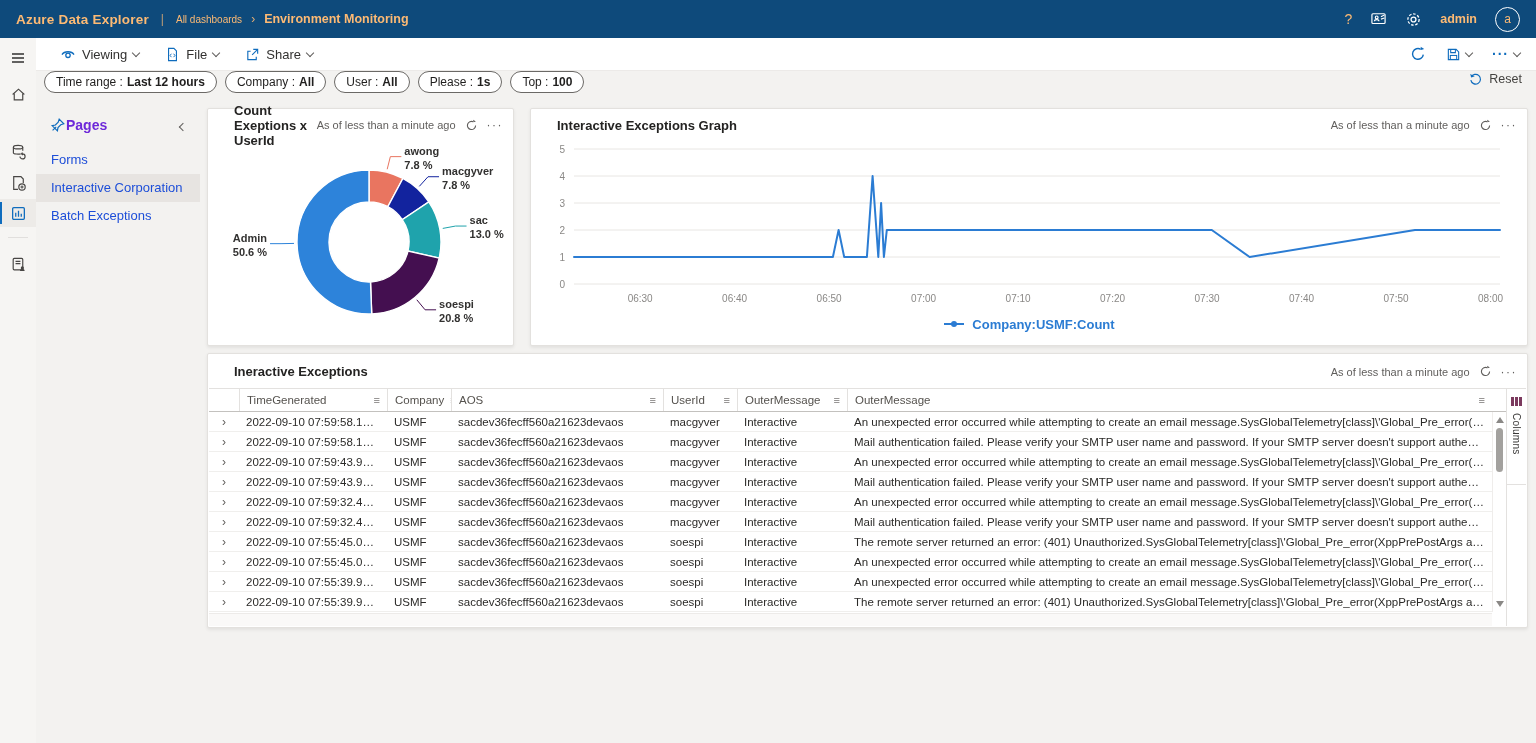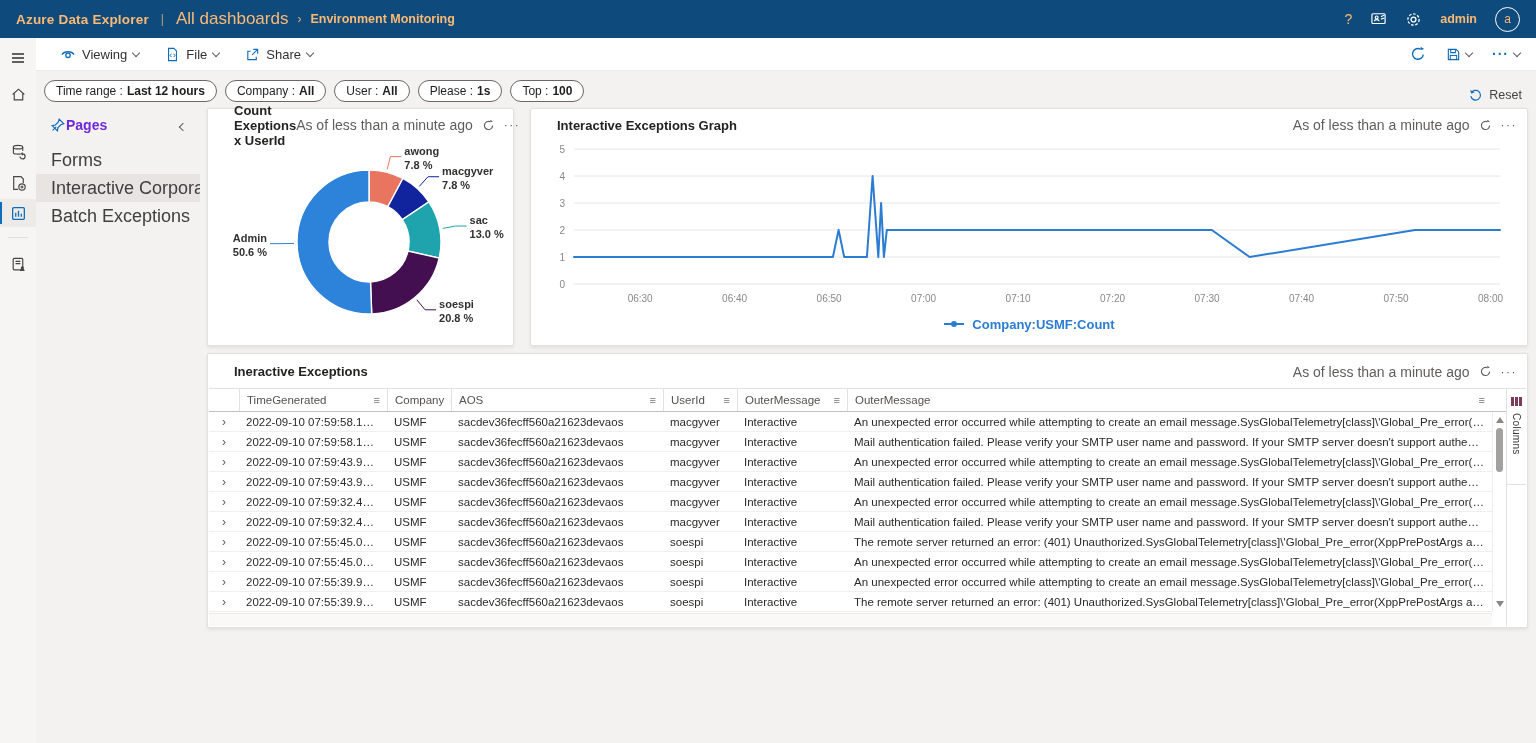--- a/index.html
+++ b/index.html
@@ -5,21 +5,21 @@
   *{margin:0;padding:0;box-sizing:border-box}
   html,body{width:1536px;height:743px;overflow:hidden;background:#F3F2F0;
     font-family:"Liberation Sans",sans-serif;color:#201F1E;-webkit-font-smoothing:antialiased}
   svg{display:block}
 
   
   .navbar{position:absolute;left:0;top:0;width:1536px;height:38px;background:#0E4A7B;
     display:flex;align-items:center;padding:0 16px;color:#fdba74}
   .nav-title{font-size:13.5px;font-weight:700;letter-spacing:.2px}
   .nav-sep{margin:0 12px;font-size:12px;opacity:.75}
-  .nav-crumb{font-size:17px}
+  .nav-crumb{font-size:10px}
   .nav-carat{margin:0 9px;font-size:12px;opacity:.9}
   .nav-current{font-size:12.5px;font-weight:700}
   .nav-right{margin-left:auto;display:flex;align-items:center;gap:18px}
   .nav-help{font-size:14px;cursor:default}
   .nav-user{font-size:12.5px;font-weight:600}
   .avatar{width:25px;height:25px;border-radius:50%;border:1.4px solid #fff;display:flex;
     align-items:center;justify-content:center;font-size:12px}
 
   
   .rail{position:absolute;left:0;top:38px;width:36px;height:705px;background:#F6F5F3}
@@ -34,42 +34,42 @@
   .tb-btn{display:flex;align-items:center;gap:6px;font-size:13px;color:#323130;margin-right:26px;cursor:pointer}
   .chev{width:6px;height:6px;border-right:1.2px solid #605E5C;border-bottom:1.2px solid #605E5C;
     display:inline-block;transform:rotate(45deg);margin-top:-3px}
   .chev-left{transform:rotate(135deg);margin-top:0}
   .tb-right{margin-left:auto;display:flex;align-items:center;gap:20px}
   .tb-ic{display:flex;align-items:center;gap:5px;cursor:pointer}
   .dots{color:#0F6CBD;font-size:14px;font-weight:700;letter-spacing:1px;line-height:10px}
 
   
   .filterbar{position:absolute;left:36px;top:71px;width:1500px;height:31px;display:flex;
-    align-items:flex-end;padding:0 14px 0 8px}
+    align-items:flex-start;padding:0 14px 0 8px}
   .pill{display:inline-flex;align-items:center;height:22px;border:1px solid #6B6966;border-radius:12px;
     background:#fff;padding:0 11px;font-size:12px;color:#201F1E;margin-right:8px;cursor:pointer;white-space:nowrap}
   .pill b{margin-left:4px;font-weight:700}
   .reset{margin-left:auto;display:flex;align-items:center;gap:6px;font-size:12.5px;color:#444340;cursor:pointer}
 
   
   .pages{position:absolute;left:36px;top:102px;width:164px;height:641px}
   .pages-head{display:flex;align-items:center;padding:12px 10px 10px 14px}
   .pages-title{font-size:14px;font-weight:600;color:#6d28d9;margin-left:0}
   .pages-collapse{margin-left:auto;cursor:pointer;padding:2px 4px}
-  .page-item{height:28px;line-height:28px;padding-left:15px;font-size:18px;color:#404040;cursor:pointer;
+  .page-item{height:28px;line-height:28px;padding-left:15px;font-size:13px;color:#1d4ed8;cursor:pointer;
     white-space:nowrap;overflow:hidden}
   .page-item.sel{background:#E7E4E1}
 
   
   .card{position:absolute;background:#fff;border:1px solid #E3E1DE;border-radius:2px;
     box-shadow:0 1.6px 3.6px rgba(0,0,0,.07)}
   .card-head{height:30px;display:flex;align-items:center;padding:2px 10px 0 26px}
   .card-title{font-size:13px;font-weight:700;color:#242322}
   .card-right{margin-left:auto;display:flex;align-items:center;gap:9px}
-  .asof{font-size:14px;color:#605E5C;white-space:nowrap}
+  .asof{font-size:11px;color:#605E5C;white-space:nowrap}
   .card-dots{color:#605E5C;font-size:12px;letter-spacing:1.5px;cursor:pointer;line-height:8px}
 
   #donut-card{left:207px;top:108px;width:307px;height:238px}
   #line-card{left:530px;top:108px;width:998px;height:238px}
   #table-card{left:207px;top:353px;width:1321px;height:275px}
 
   .legend-row{height:26px;display:flex;align-items:center;justify-content:center;gap:7px}
   .legend-label{font-size:13px;font-weight:700;color:#2B7CD3}
 
   

